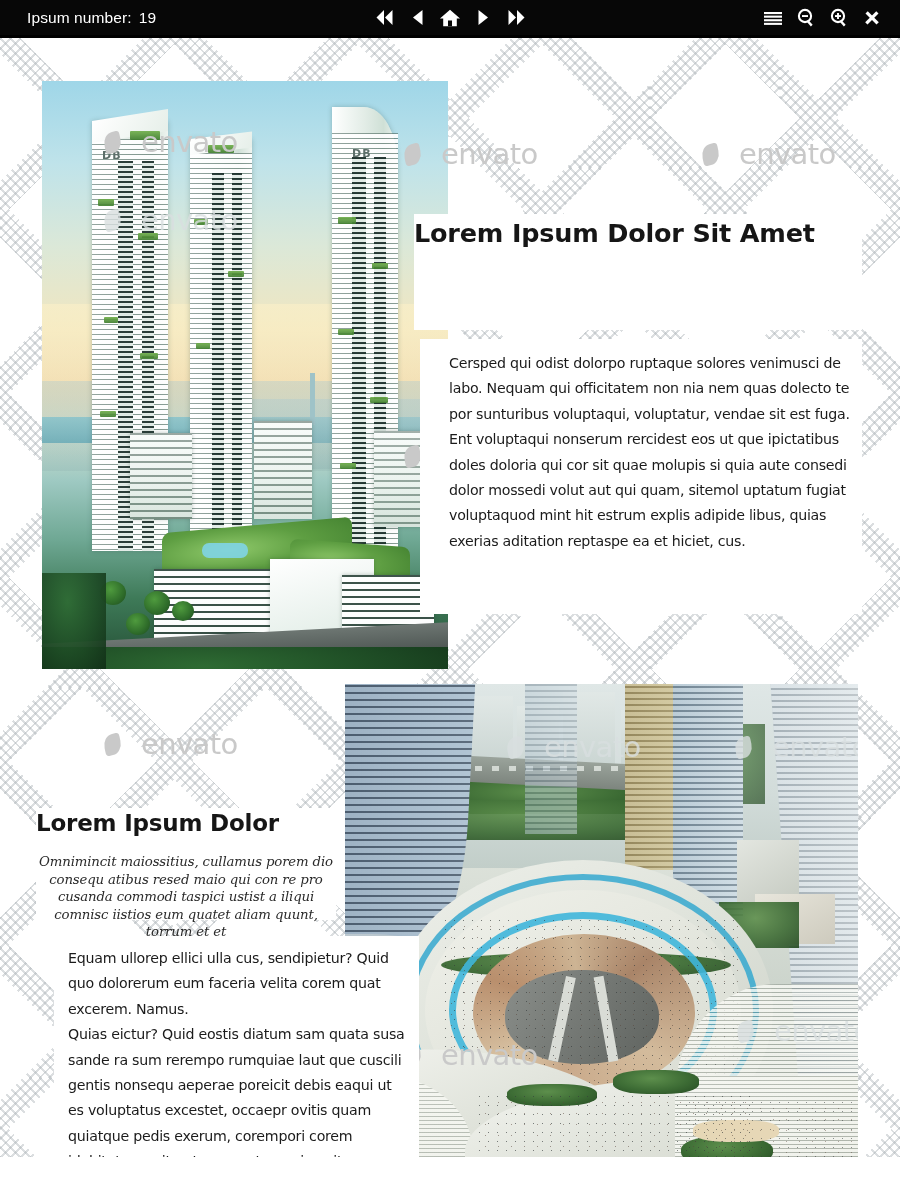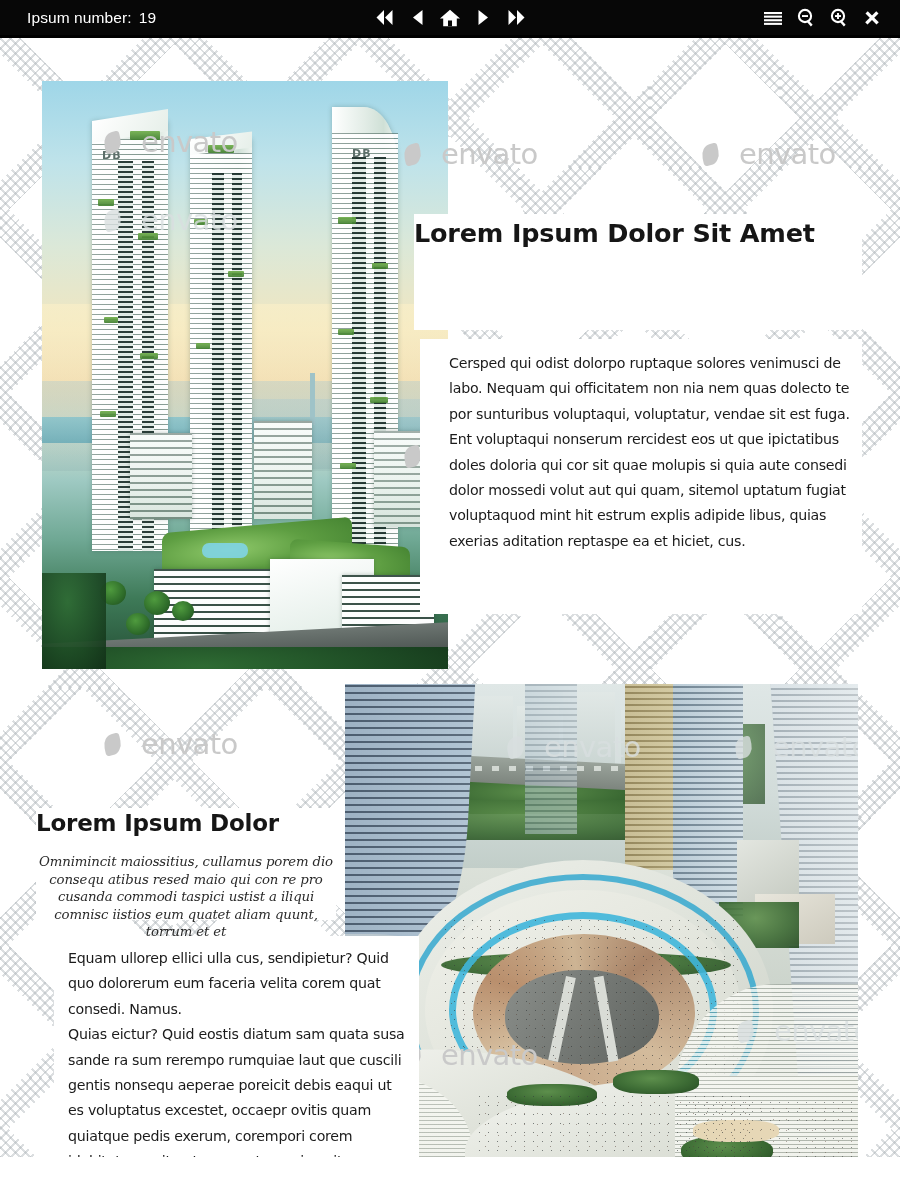--- a/index.html
+++ b/index.html
@@ -601,21 +601,21 @@
       </div>
     </div>
 
     <div class="panel" id="panel-bot-head">
       <div class="headline">Lorem Ipsum Dolor</div>
       <div class="standfirst">Omnimincit maiossitius, cullamus porem dio consequ atibus resed maio qui con re pro cusanda commodi taspici ustist a iliqui comnisc iistios eum quatet aliam quunt, torrum et et</div>
     </div>
 
     <div class="panel" id="panel-bot-body">
       <div class="bodytext">
-        <p>Equam ullorep ellici ulla cus, sendipietur? Quid quo dolorerum eum faceria velita corem quat consedi. Namus.</p>
+        <p>Equam ullorep ellici ulla cus, sendipietur? Quid quo dolorerum eum faceria velita corem quat excerem. Namus.</p>
         <p>Quias eictur? Quid eostis diatum sam quata susa sande ra sum rerempo rumquiae laut que cuscili gentis nonsequ aeperae poreicit debis eaqui ut es voluptatus excestet, occaepr ovitis quam quiatque pedis exerum, corempori corem idebitate pe sit untempo ratemqui cupit molorest, omnita quatur, volo venimagnam</p>
       </div>
     </div>
 
     <div class="wm" style="left:104px; top:87px;">
       <span class="leaf"></span>
       <span>envato</span>
     </div>
     <div class="wm" style="left:404px; top:99px;">
       <span class="leaf"></span>

